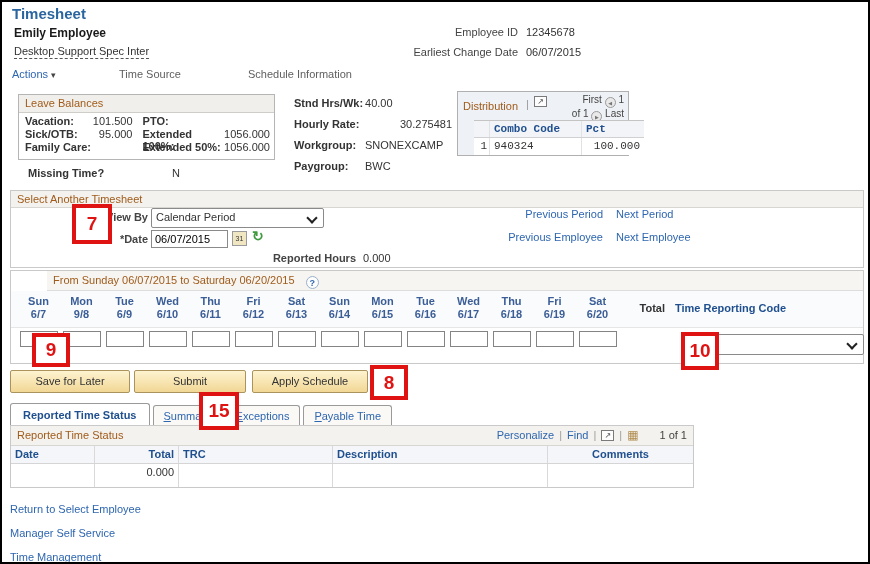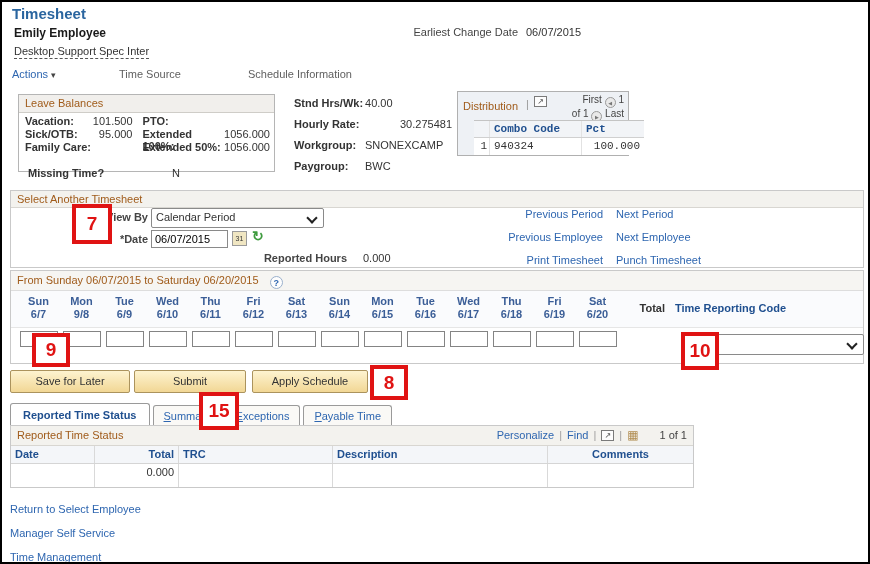--- a/index.html
+++ b/index.html
@@ -15,21 +15,21 @@
   .actions .caret { font-size:9px; color:#444; margin-left:3px; }
   .grey-label { position:absolute; color:#5f5f5f; }
   .lbl-timesource { left:117px; top:66px; }
   .lbl-schedinfo  { left:246px; top:66px; }
   .hdr-fields { position:absolute; left:360px; top:24px; width:300px; }
   .hf-row { display:flex; height:20px; align-items:flex-start; }
   .hf-label { width:156px; text-align:right; color:#444; }
   .hf-value { margin-left:8px; color:#333; }
 
   
-  .leave-box { position:absolute; left:16px; top:92px; width:257px; height:78px;
+  .leave-box { position:absolute; left:16px; top:92px; width:257px; height:66px;
                border:1px solid #b5b5b5; background:#fff; }
   .leave-hdr { height:18px; background:#f1efec; border-bottom:1px solid #cfcdc8;
                color:#a05b1a; padding:2px 0 0 6px; }
   .leave-body { padding:2px 4px 0 6px; }
   .lv-row { display:flex; height:13px; line-height:12px; }
   .lv-l1 { width:68px; font-weight:bold; }
   .lv-v1 { width:40px; text-align:right; }
   .lv-l2 { width:92px; font-weight:bold; padding-left:10px; }
   .lv-v2 { width:46px; text-align:right; }
   .missing-row { position:absolute; left:26px; top:165px; }
@@ -76,32 +76,32 @@
   .fake-select { position:relative; background:#fff; border:1px solid #8a8a8a; border-radius:2px; cursor:pointer; }
   .fake-select .sel-text { display:block; padding:2px 18px 0 4px; overflow:hidden; white-space:nowrap; }
   .fake-select::after { content:""; position:absolute; right:7px; top:5px; width:6px; height:6px;
                         border-right:2px solid #222; border-bottom:2px solid #222; transform:rotate(45deg); }
   .viewby-select { position:absolute; left:140px; top:17px; width:173px; height:20px; }
   .date-input { position:absolute; left:140px; top:39px; width:77px; height:18px;
                 border:1px solid #8a8a8a; font-family:"Liberation Sans",sans-serif; font-size:11px; padding:0 3px; }
   .cal-icon { position:absolute; left:221px; top:40px; width:15px; height:15px; background:#f0e6c2;
               border:1px solid #9a9a9a; font-size:7px; text-align:center; line-height:14px; color:#333; cursor:pointer; }
   .refresh-icon { position:absolute; left:241px; top:37px; font-size:14px; font-weight:bold; color:#3f9b3f; cursor:pointer; }
-  .rep-hours-label { position:absolute; left:191px; top:61px; width:145px; text-align:right; font-weight:bold; color:#444; }
+  .rep-hours-label { position:absolute; left:200px; top:61px; width:145px; text-align:right; font-weight:bold; color:#444; }
   .rep-hours-val { position:absolute; left:352px; top:61px; }
   .nav-links { position:absolute; left:422px; top:17px; width:280px; }
   .nav-row { display:flex; height:23px; }
   .nav-left  { width:170px; text-align:right; color:#2e66b0; cursor:pointer; }
   .nav-right { margin-left:13px; color:#2e66b0; cursor:pointer; }
 
   
   .grid-box { position:absolute; left:8px; top:268px; width:854px; height:94px;
               border:1px solid #c9c9c9; background:#fff; }
   .grid-title { height:20px; background:#f6f5f2; border-bottom:1px solid #ddd;
-                color:#a05b1a; padding:3px 0 0 6px; }
+                color:#a05b1a; padding:3px 0 0 6px;margin-left:36px; }
   .grid-title .t-text { display:inline-block; }
   .help-icon { display:inline-block; width:13px; height:13px; border:1px solid #9ab0cc; border-radius:50%;
                background:#fdfdfd; color:#2e66b0; font-size:9px; font-weight:bold; line-height:12px;
                text-align:center; margin-left:8px; cursor:pointer; vertical-align:-2px; }
   .day-hdr-row { display:flex; height:37px; background:#fafbfd; border-bottom:1px solid #e6e6e6; padding-left:6px; }
   .day-cell { width:43px; text-align:center; padding-top:4px; line-height:13px;
               font-weight:bold; color:#3b5e97; }
   .total-cell { width:46px; text-align:right; padding-top:11px; font-weight:bold; color:#333; }
   .trc-hdr-cell { flex:1; padding:11px 0 0 10px; font-weight:bold; color:#1f4f8f; }
   .input-row { display:flex; height:35px; padding-left:6px; background:#fff; }
@@ -170,20 +170,24 @@
   <div class="emp-name">Emily Employee</div>
   <div class="job-title">Desktop Support Spec Inter</div>
   <div class="actions">
     <span>Actions</span><span class="caret">▾</span>
   </div>
   <div class="grey-label lbl-timesource">Time Source</div>
   <div class="grey-label lbl-schedinfo">Schedule Information</div>
 
   <div class="hdr-fields">
 
+      <div class="hf-row">
+        <span class="hf-label">Employee ID</span>
+        <span class="hf-value">12345678</span>
+      </div>
 
 
       <div class="hf-row">
         <span class="hf-label">Earliest Change Date</span>
         <span class="hf-value">06/07/2015</span>
       </div>
     </div>
 
   <div class="leave-box">
     <div class="leave-hdr">Leave Balances</div>
@@ -291,24 +295,20 @@
         <div class="nav-row">
           <span class="nav-left">Previous Period</span>
           <span class="nav-right">Next Period</span>
         </div>
 
         <div class="nav-row">
           <span class="nav-left">Previous Employee</span>
           <span class="nav-right">Next Employee</span>
         </div>
 
-        <div class="nav-row">
-          <span class="nav-left">Print Timesheet</span>
-          <span class="nav-right">Punch Timesheet</span>
-        </div>
       </div>
   </div>
 
   <div class="grid-box">
     <div class="grid-title">
       <span class="t-text">From Sunday 06/07/2015 to Saturday 06/20/2015</span>
       <span class="help-icon">?</span>
     </div>
     <div class="day-hdr-row">
       <div style="display:flex">

